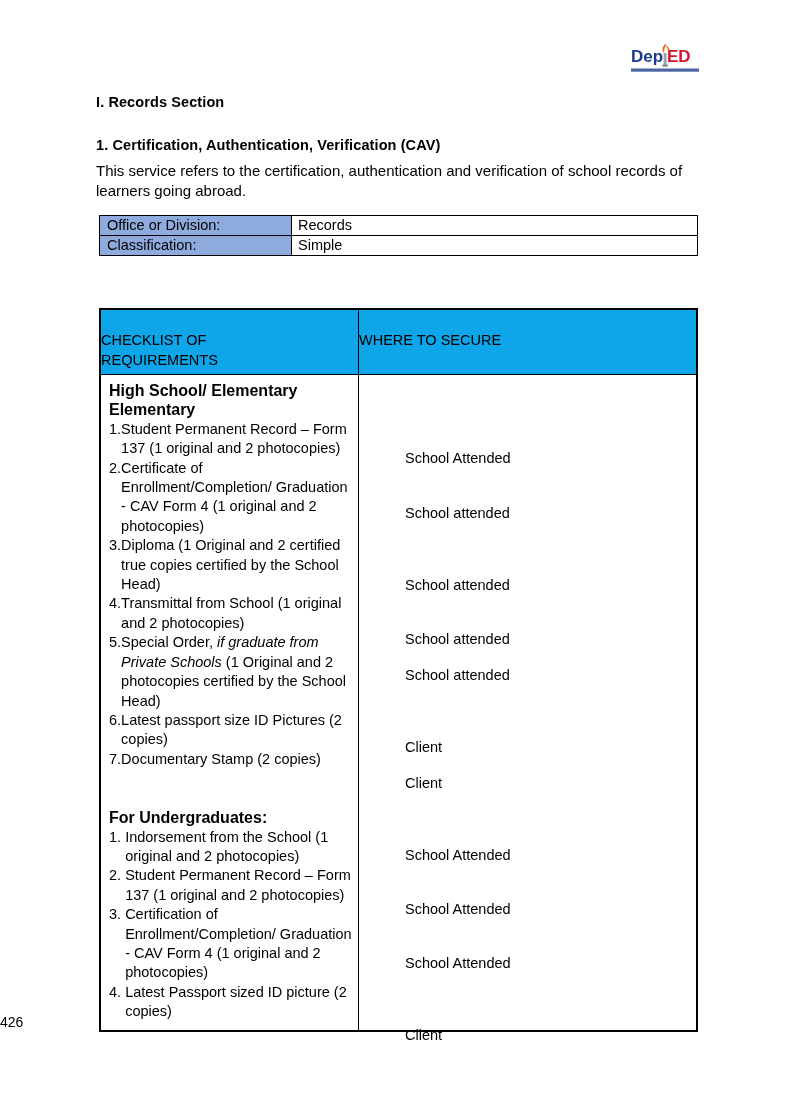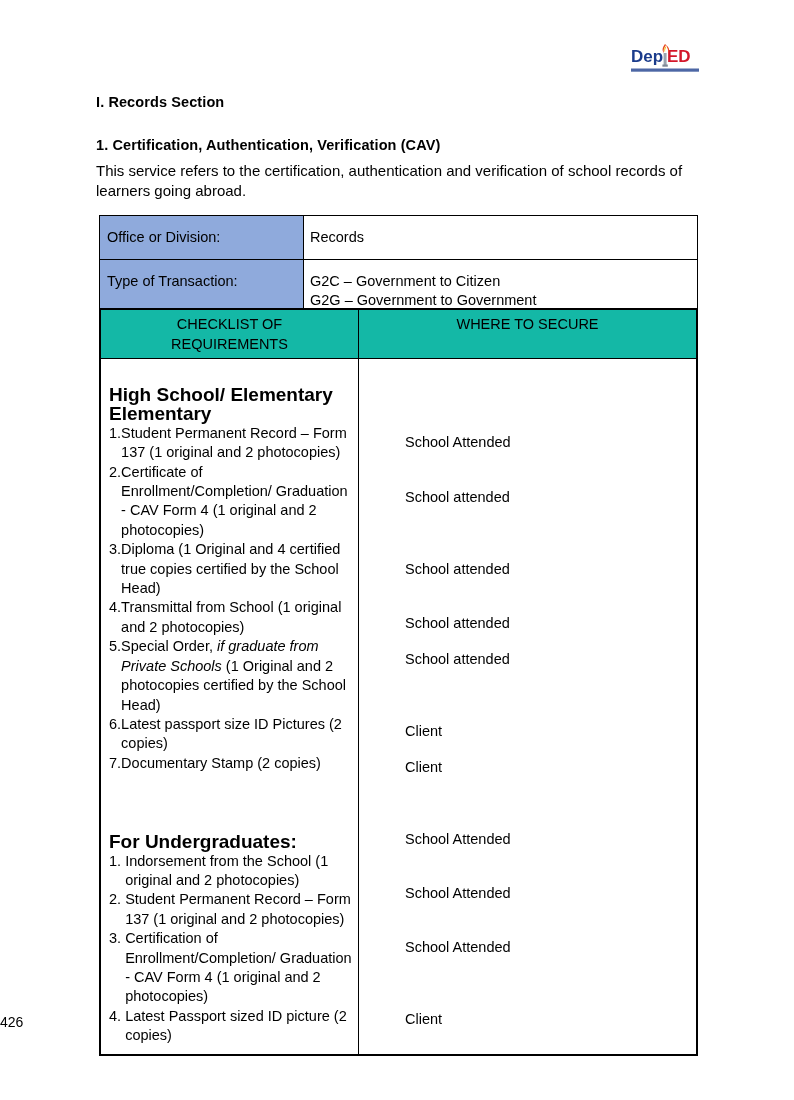--- a/index.html
+++ b/index.html
@@ -61,21 +61,21 @@
 
   
   .tbl {
     position: absolute;
     border-collapse: collapse;
     table-layout: fixed;
     font-size: 14.5px;
   }
   .tbl td, .tbl th {
     border: 1px solid #000000;
-    padding: 12px;
+    padding: 0;
     vertical-align: top;
     font-weight: normal;
     text-align: left;
   }
 
   
   #info-table {
     left: 99px;
     top: 215px;
     width: 599px;
@@ -100,42 +100,41 @@
   #checklist-table {
     left: 99px;
     top: 308px;
     width: 599px;
     border-top: 2px solid #000;
     border-left: 2px solid #000;
     border-right: 2px solid #000;
     border-bottom: 2px solid #000;
   }
   #checklist-table th.hdr {
-    background: #14b8a6;
-    text-align: center;
+    background: #0ea5e9;
+    text-align: left;
     font-weight: normal;
     font-size: 14.5px;
     line-height: 20px;
-    padding: 4px 0 4px 0;
+    padding: 20px 0 4px 0;
   }
   #checklist-table td.body-cell {
     padding: 0;
     vertical-align: top;
   }
 
   .req-list {
     padding: 6px 6px 8px 8px;
     font-size: 14.5px;
     line-height: 19.4px;
   }
   .sec-title {
     font-weight: bold;
-    font-size: 19px;
+    font-size: 16px;
     line-height: 19.4px;
-    margin-top: 20px;
   }
   .num-item {
     display: flex;
     align-items: flex-start;
   }
   .num {
     flex: 0 0 auto;
     white-space: pre;
   }
   .txt {
@@ -189,25 +188,22 @@
   <div class="h-service">1. Certification, Authentication, Verification (CAV)</div>
   <div class="p-desc">This service refers to the certification, authentication and verification of school records of learners going abroad.</div>
 
   <table class="tbl" id="info-table">
     <tbody>
       <tr>
         <td class="lbl-cell" style="width:184px">Office or Division:</td>
         <td class="val-cell">Records</td>
       </tr>
       <tr>
-        <td class="lbl-cell" style="height:38px">Type of Transaction:</td>
-        <td class="val-cell two-line">
-          <div>G2C – Government to Citizen</div>
-          <div>G2G – Government to Government</div>
-        </td>
+        <td class="lbl-cell">Classification:</td>
+        <td class="val-cell">Simple</td>
       </tr>
     </tbody>
   </table>
 
   <table class="tbl" id="checklist-table">
     <thead>
       <tr>
         <th class="hdr" style="width:257px">
           <div>CHECKLIST OF</div>
           <div>REQUIREMENTS</div>
@@ -229,21 +225,21 @@
             <div class="num-item">
               <span class="num">1.</span>
               <span class="txt">Student Permanent Record – Form 137 (1 original and 2 photocopies)</span>
             </div>
             <div class="num-item">
               <span class="num">2.</span>
               <span class="txt">Certificate of Enrollment/Completion/ Graduation - CAV Form 4 (1 original and 2 photocopies)</span>
             </div>
             <div class="num-item">
               <span class="num">3.</span>
-              <span class="txt">Diploma (1 Original and 4 certified true copies certified by the School Head)</span>
+              <span class="txt">Diploma (1 Original and 2 certified true copies certified by the School Head)</span>
             </div>
             <div class="num-item">
               <span class="num">4.</span>
               <span class="txt">Transmittal from School (1 original and 2 photocopies)</span>
             </div>
             <div class="num-item">
               <span class="num">5.</span>
               <span class="txt"><span>Special Order, </span><span class="it">if graduate from Private Schools</span><span> (1 Original and 2 photocopies certified by the School Head)</span></span>
             </div>
             <div class="num-item">

